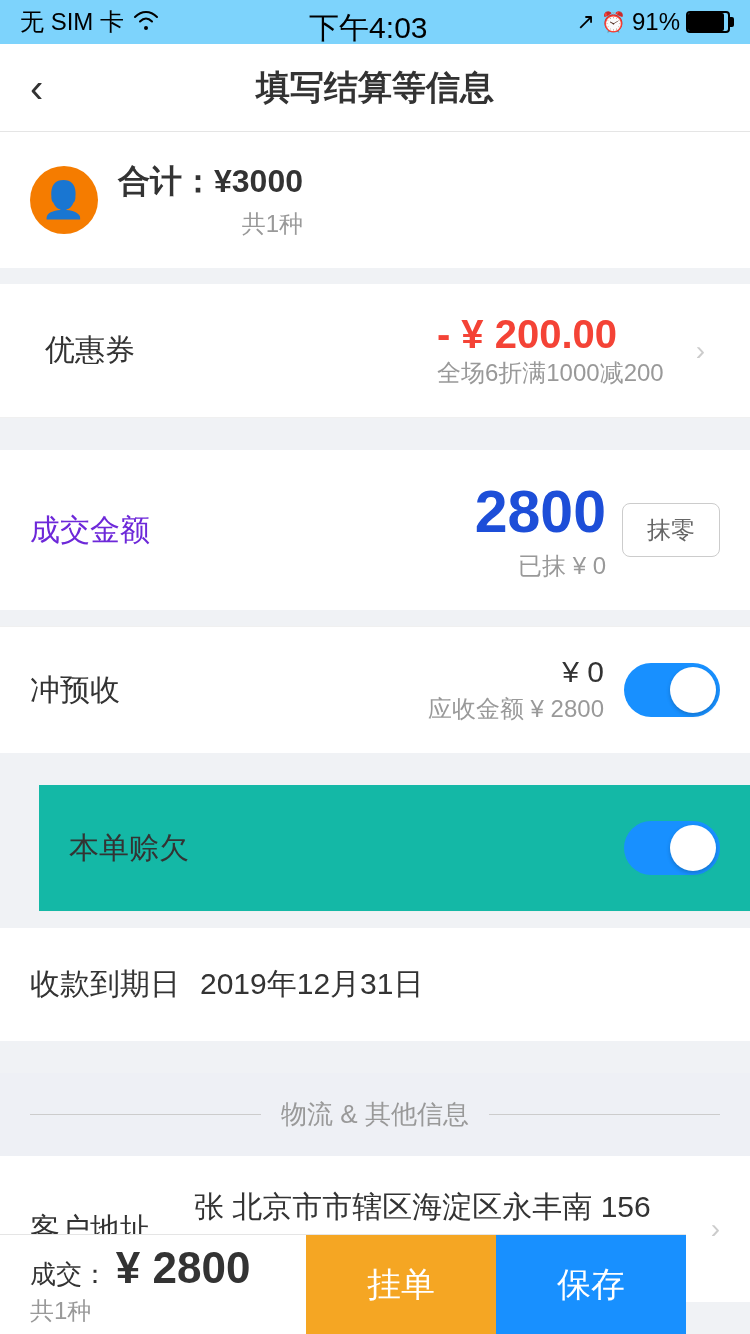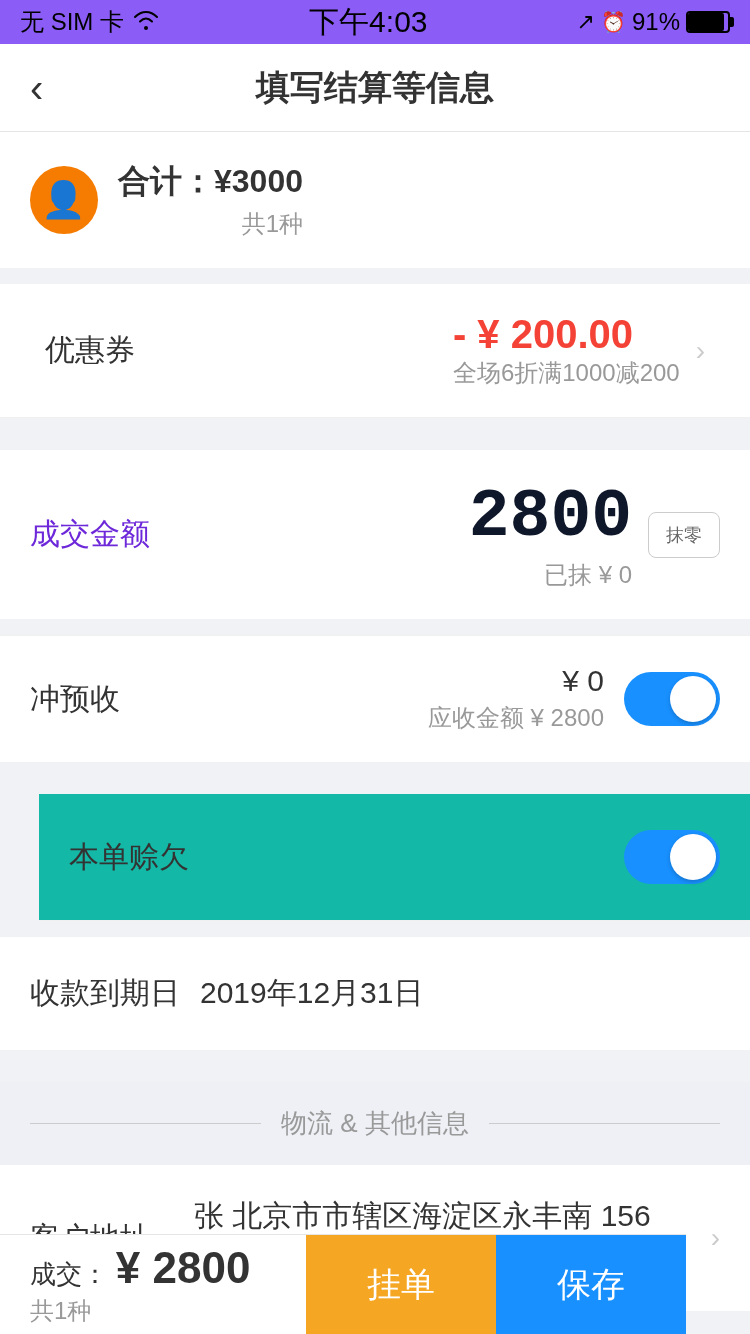--- a/index.html
+++ b/index.html
@@ -10,25 +10,24 @@
       font-family: -apple-system, 'PingFang SC', 'Helvetica Neue', sans-serif;
       background: #f0f2f5;
       font-size: 28px;
       color: #333;
       position: relative;
     }
 
     
     .status-bar {
       height: 44px;
-      background: #8b5cf6;
-      display: flex;
-      align-items: center;
-      justify-content: space-between;
-      padding: 0 20px;
+      background: #7dd3fc;
+      display: flex;
+      justify-content: space-between;
+      padding: 8px 20px;
       font-size: 24px;
       color: #000;
     }
     .status-left { display: flex; align-items: center; gap: 8px; }
     .status-center { font-size: 30px; font-weight: 500; }
     .status-right { display: flex; align-items: center; gap: 6px; font-size: 24px; }
     .battery-icon {
       display: inline-block;
       width: 44px;
       height: 22px;
@@ -123,50 +122,50 @@
     
     .row-item {
       display: flex;
       align-items: center;
       justify-content: space-between;
       padding: 28px 45px;
       background: #fff;
       border-bottom: 1px solid #f0f0f0;
     }
     .row-label { font-size: 30px; color: #333; }
-    .row-right { display: flex; align-items: center; gap: 16px; }
+    .row-right { display: flex; align-items: center; gap: 32px; }
     .discount-amount { font-size: 40px; font-weight: 600; color: #f44336; }
     .discount-desc { font-size: 24px; color: #999; }
     .chevron { font-size: 28px; color: #ccc; }
 
     
     .section-divider {
       height: 16px;
       background: #f0f2f5;
     }
 
     
     .deal-row {
       display: flex;
       align-items: center;
       justify-content: space-between;
       padding: 28px 30px;
       background: #fff;
     }
     .deal-label { font-size: 30px; color: #6d28d9; }
     .deal-right { display: flex; align-items: center; gap: 16px; }
-    .deal-amount { font-size: 68px; font-weight: 600; color: #0f172a; font-family: Liberation Mono, monospace; }
+    .deal-amount { font-size: 59px; font-weight: 600; color: #1d4ed8; }
     .deal-sub { font-size: 24px; color: #999; text-align: right; margin-top: 4px; }
 
     
     .round-btn {
       border: 1px solid #ccc;
       border-radius: 8px;
-      padding: 10px 17px;
-      font-size: 18px;
+      padding: 10px 24px;
+      font-size: 24px;
       color: #666;
       background: #fff;
       cursor: pointer;
     }
 
     
     .toggle {
       width: 96px;
       height: 54px;
       border-radius: 27px;

